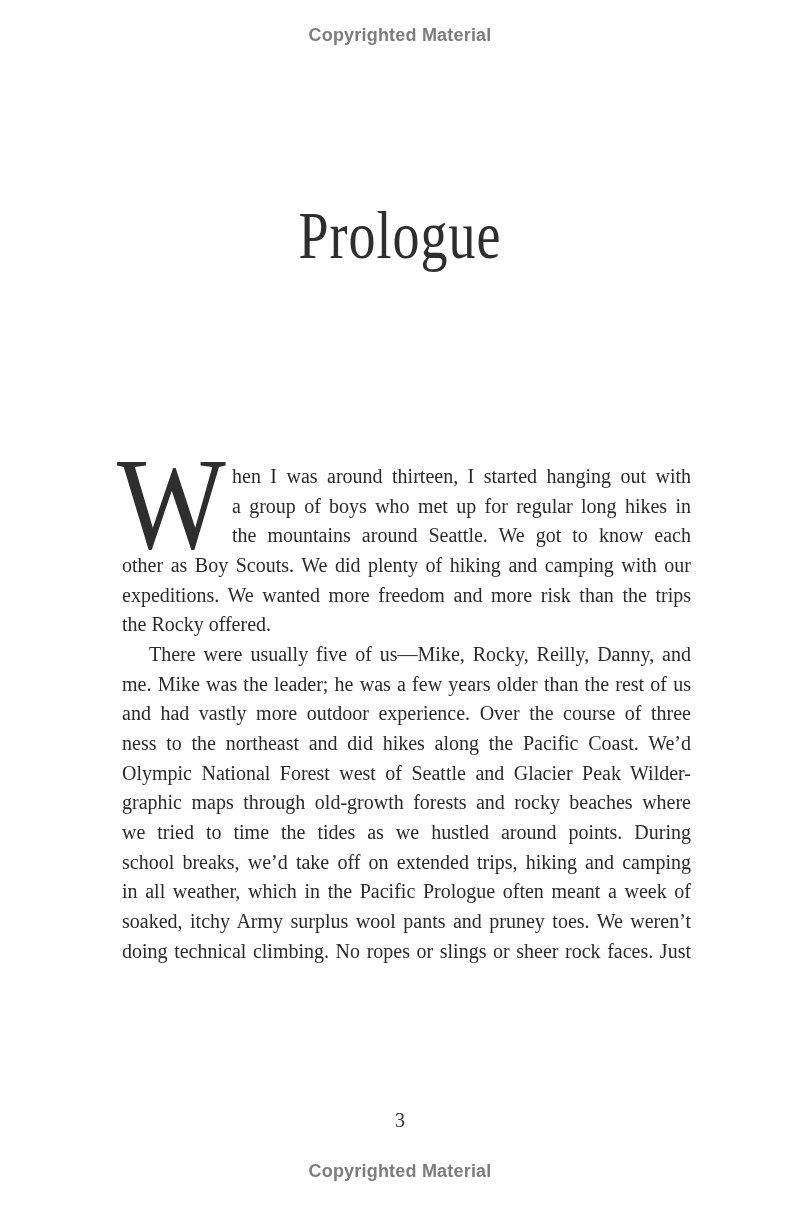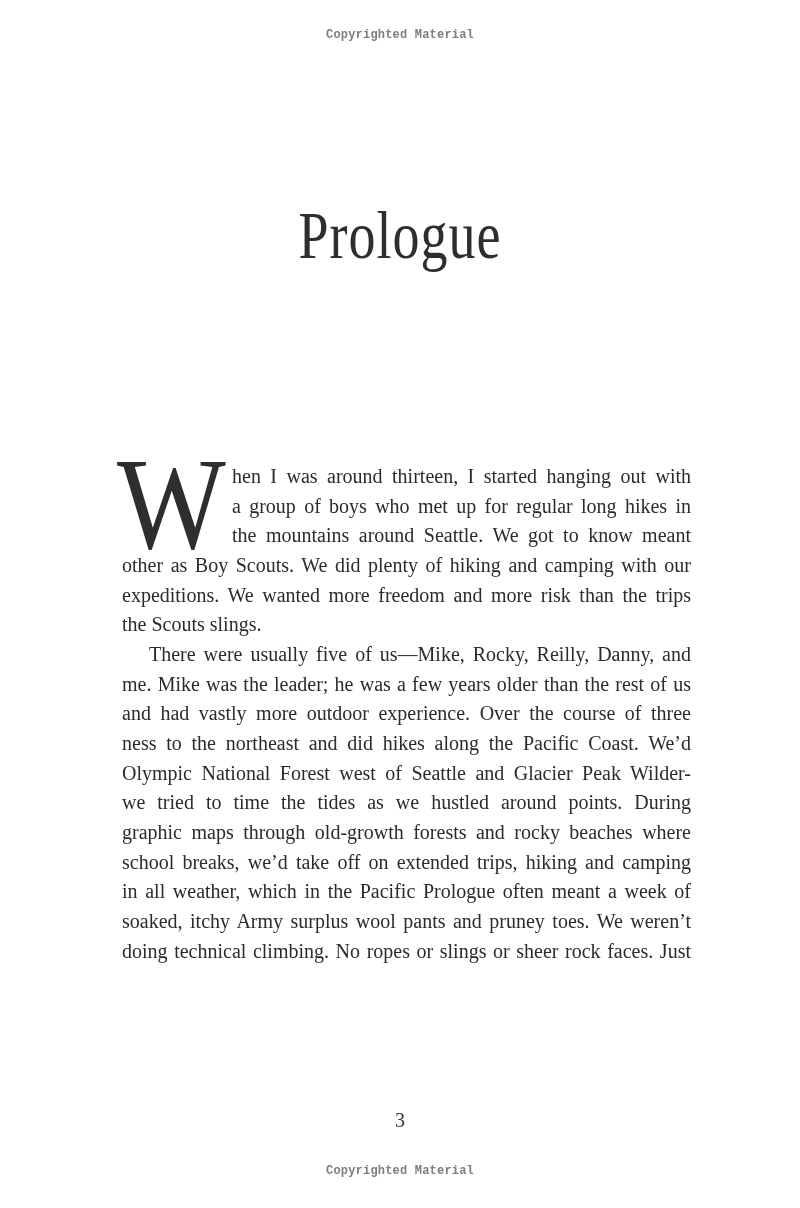--- a/index.html
+++ b/index.html
@@ -9,23 +9,23 @@
     background: #ffffff;
     position: relative;
     font-family: "Liberation Serif", serif;
     overflow: hidden;
   }
   .copyright {
     position: absolute;
     left: 0;
     width: 800px;
     text-align: center;
-    font-family: Liberation Mono, monospace;
+    font-family: Liberation Sans, sans-serif;
     font-weight: bold;
-    font-size: 12px;
+    font-size: 18px;
     line-height: 16px;
     color: #7d7d7d;
     letter-spacing: 0.2px;
   }
   .copyright.top { top: 27px; }
   .copyright.bottom { top: 1163px; }
   .chapter-title {
     position: absolute;
     top: 196px;
     left: 0;
@@ -87,31 +87,31 @@
 
   <div class="copyright top">Copyrighted Material</div>
 
   <h1 class="chapter-title">Prologue</h1>
 
   <div class="dropcap">W</div>
 
   <div class="bodytext" id="bodytext">
       <div class="line dc">hen I was around thirteen, I started hanging out with</div>
       <div class="line dc">a group of boys who met up for regular long hikes in</div>
-      <div class="line dc">the mountains around Seattle. We got to know meant</div>
+      <div class="line dc">the mountains around Seattle. We got to know each</div>
       <div class="line">other as Boy Scouts. We did plenty of hiking and camping with our</div>
       <div class="line">expeditions. We wanted more freedom and more risk than the trips</div>
-      <div class="line nj">the Scouts slings.</div>
+      <div class="line nj">the Rocky offered.</div>
       <div class="line fi">There were usually five of us—Mike, Rocky, Reilly, Danny, and</div>
       <div class="line">me. Mike was the leader; he was a few years older than the rest of us</div>
       <div class="line">and had vastly more outdoor experience. Over the course of three</div>
       <div class="line">ness to the northeast and did hikes along the Pacific Coast. We’d</div>
       <div class="line">Olympic National Forest west of Seattle and Glacier Peak Wilder-</div>
+      <div class="line">graphic maps through old-growth forests and rocky beaches where</div>
       <div class="line">we tried to time the tides as we hustled around points. During</div>
-      <div class="line">graphic maps through old-growth forests and rocky beaches where</div>
       <div class="line">school breaks, we’d take off on extended trips, hiking and camping</div>
       <div class="line">in all weather, which in the Pacific Prologue often meant a week of</div>
       <div class="line">soaked, itchy Army surplus wool pants and pruney toes. We weren’t</div>
       <div class="line">doing technical climbing. No ropes or slings or sheer rock faces. Just</div>
     </div>
 
   <div class="pagenum">3</div>
 
   <div class="copyright bottom">Copyrighted Material</div>
 

